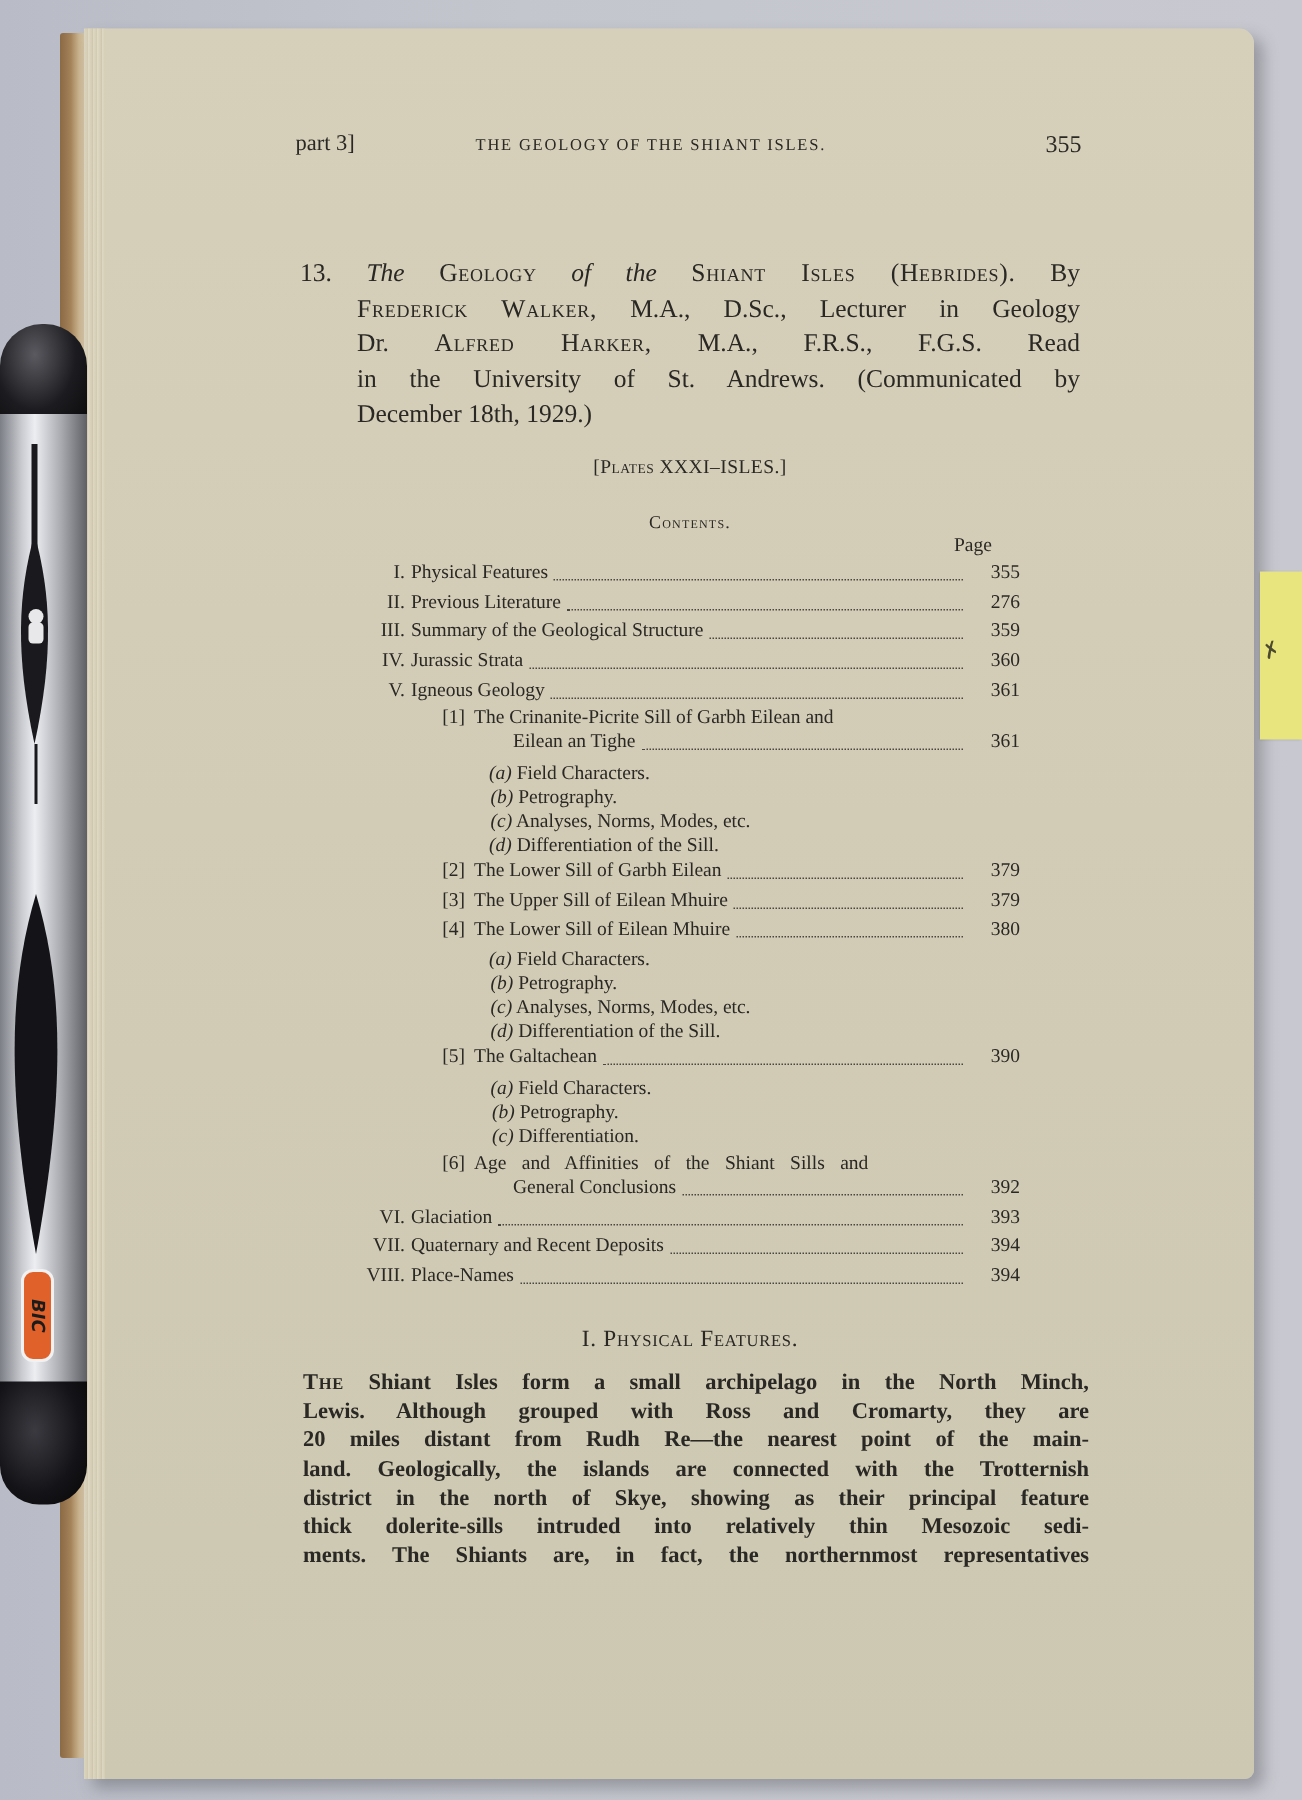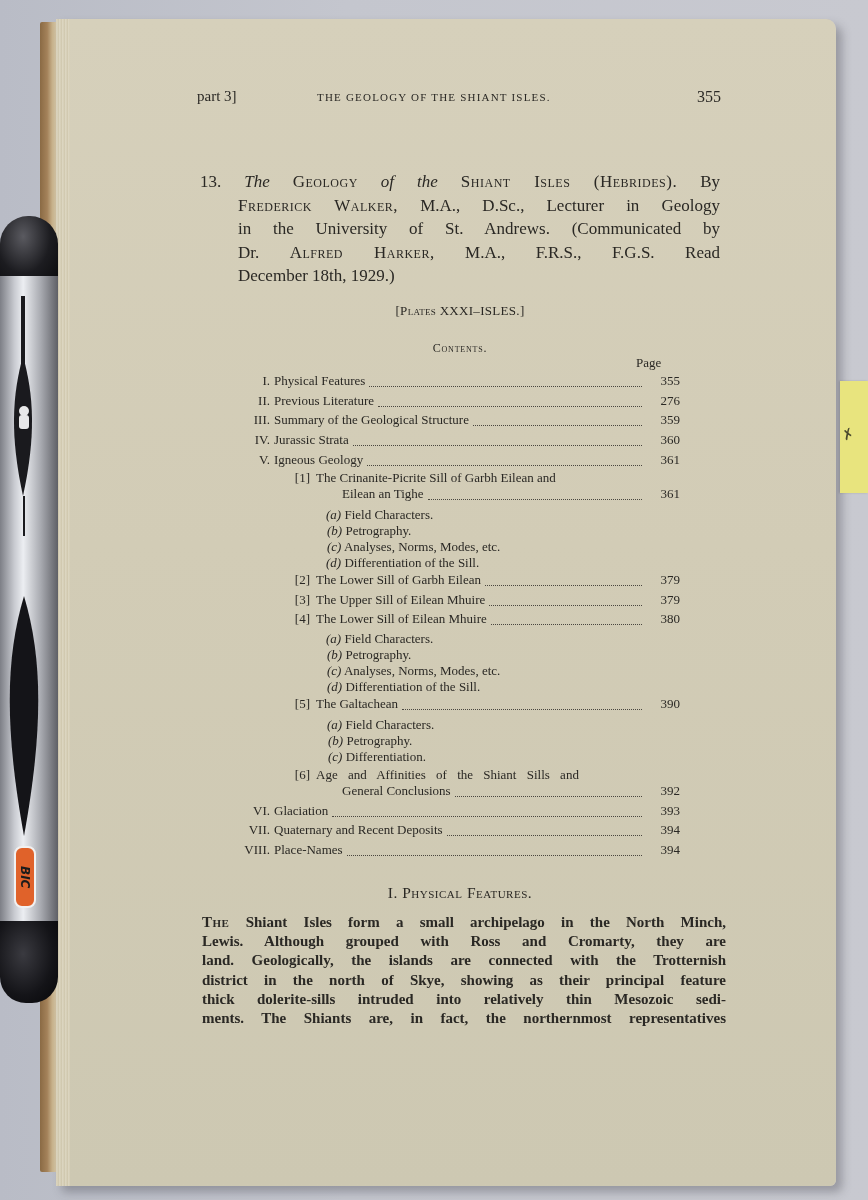--- a/index.html
+++ b/index.html
@@ -166,26 +166,26 @@
     <span class="it">The</span>
     <span class="sc">Geology</span>
     <span class="it">of the</span>
     <span class="sc">Shiant Isles (Hebrides).</span>
     <span>By</span>
   </span>
   <span class="line indent">
     <span class="sc">Frederick Walker,</span>
     <span>M.A., D.Sc., Lecturer in Geology</span>
   </span>
-  <span class="line indent">in the University of St. Andrews. (Communicated by</span>
   <span class="line indent">
     <span>Dr.</span>
     <span class="sc">Alfred Harker,</span>
     <span>M.A., F.R.S., F.G.S. Read</span>
   </span>
+  <span class="line indent">in the University of St. Andrews. (Communicated by</span>
   <span class="line indent last">December 18th, 1929.)</span>
 </div>
 
 <div class="plates sc">[Plates XXXI–ISLES.]</div>
 <div class="contents-title sc">Contents.</div>
 <div class="page-col-head">Page</div>
 
 <div class="toc">
 
   <div class="toc-row" style="top:0px;">
@@ -295,17 +295,18 @@
     <span class="toc-label" style="margin-left:4px;">Place-Names</span>
     <span class="toc-dots"></span>
     <span class="toc-page">394</span>
   </div>
 </div>
 
 <div class="section-head sc">I. Physical Features.</div>
 <div class="body-text">
   <span class="bl"><span class="sc">The</span><span> Shiant Isles form a small archipelago in the North Minch,</span></span>
   <span class="bl">Lewis. Although grouped with Ross and Cromarty, they are</span>
+  <span class="bl">20 miles distant from Rudh Re—the nearest point of the main-</span>
   <span class="bl">land. Geologically, the islands are connected with the Trotternish</span>
   <span class="bl">district in the north of Skye, showing as their principal feature</span>
   <span class="bl">thick dolerite-sills intruded into relatively thin Mesozoic sedi-</span>
   <span class="bl">ments. The Shiants are, in fact, the northernmost representatives</span>
 </div>
 
 </body></html>

